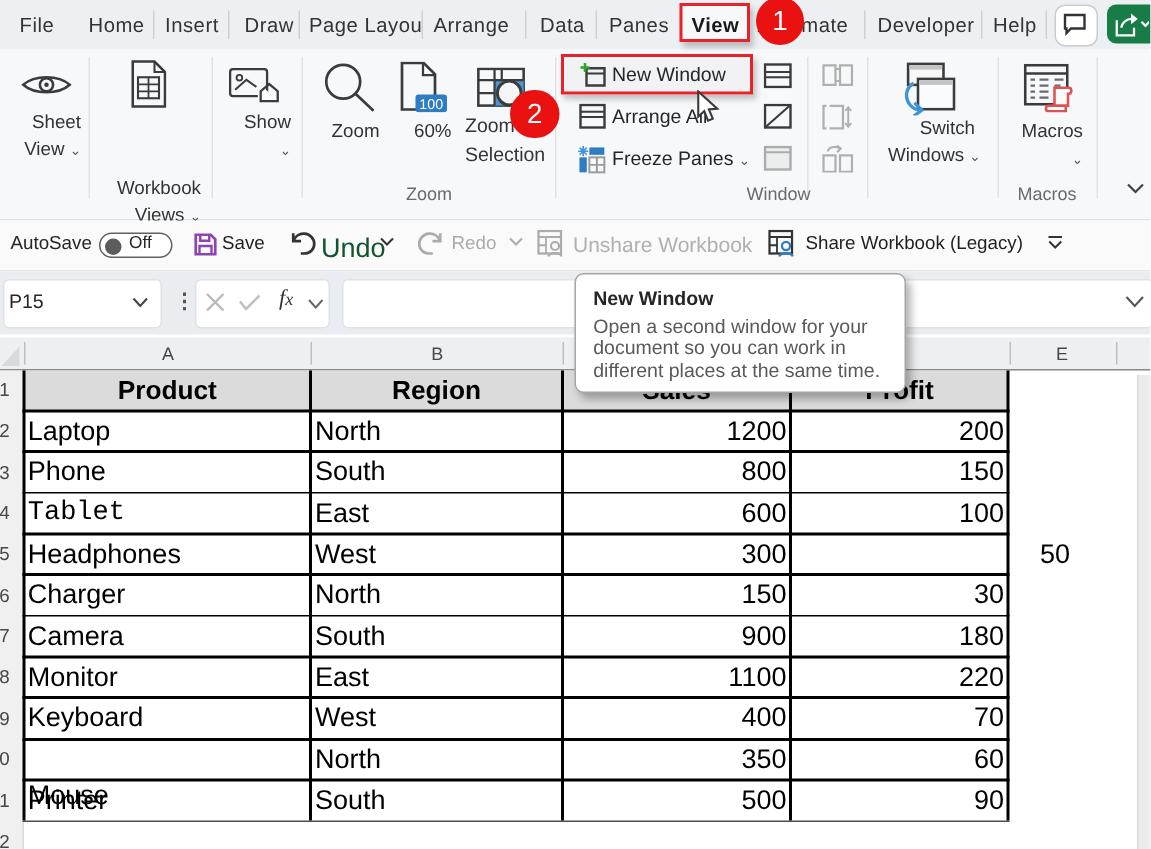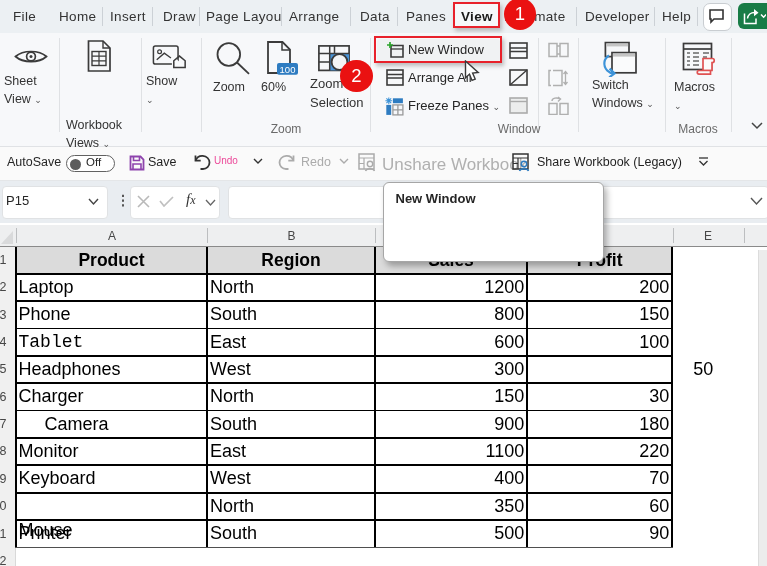--- a/index.html
+++ b/index.html
@@ -8,21 +8,21 @@
   .abs{position:absolute;}
   
   #tabrow{left:0;top:0;width:767px;height:33px;background:#ecf0f3;}
   #ribbon{left:0;top:33px;width:767px;height:113px;background:#f7f8fa;border-bottom:1px solid #e0e2e5;}
   #qat{left:0;top:147px;width:767px;height:33px;background:#fafafa;border-bottom:1px solid #e4e6e8;}
   #fbar{left:0;top:181px;width:767px;height:42px;background:#e9edf1;}
   .tab{top:8.5px;font-size:13.5px;letter-spacing:0.35px;color:#333;white-space:nowrap;}
   .tabsep{top:7px;width:1px;height:19px;background:#ccd1d6;}
   .grpsep{top:38px;width:1px;height:94px;background:#dfe1e4;}
   .grplabel{top:122px;font-size:12px;color:#6a6a6a;text-align:center;}
-  .biglabel{font-size:12.5px;color:#333;text-align:left;line-height:17.5px;white-space:nowrap;}
+  .biglabel{font-size:12.5px;color:#333;text-align:right;line-height:17.5px;white-space:nowrap;}
   .chev{font-size:9px;color:#555;}
   
   #colhdr{left:0;top:224.5px;width:767px;height:21.5px;background:#eeeff0;border-bottom:1.2px solid #8a8a8a;}
   .colcell{top:224.5px;height:21.5px;font-size:12px;color:#474747;text-align:center;line-height:23px;}
   .colsep{top:228px;width:1px;height:15px;background:#bcbec0;}
   .rowhdr{left:-20px;width:26.4px;height:27.35px;font-size:12.5px;color:#474747;text-align:right;line-height:27.35px;}
   .hline{left:15px;width:658.2px;height:1.8px;background:#000;margin-top:-0.9px;}
   .vline{top:247px;width:1.8px;height:300.3px;background:#000;}
   .gcell{font-size:18px;color:#000;height:25.5px;line-height:25.5px;white-space:nowrap;}
   .gnum{text-align:right;}
@@ -221,39 +221,39 @@
 <div class="abs" style="left:86px;top:156px;font-size:11.5px;color:#262626;">Off</div>
 <svg class="abs" style="left:129px;top:155px;" width="16" height="16" viewBox="0 0 16 16">
   <path d="M1.5 1.5h10l3 3v10H1.5z" fill="none" stroke="#8e44ad" stroke-width="1.8"></path>
   <path d="M4.5 1.5v4h6v-4M4 14.5V9h8v5.5" fill="none" stroke="#8e44ad" stroke-width="1.6"></path>
 </svg>
 <div class="abs" style="left:148px;top:155px;font-size:12.5px;color:#1f1f1f;">Save</div>
 <svg class="abs" style="left:193px;top:153px;" width="18" height="18" viewBox="0 0 18 18">
   <path d="M2.5 2.5v5.2h5.2" fill="none" stroke="#333" stroke-width="1.8"></path>
   <path d="M2.7 7.5C3.8 4.4 6.8 2.6 9.8 2.8c4 .3 6.7 3.3 6.7 6.8 0 3.6-2.9 6.4-6.5 6.4H7.5" fill="none" stroke="#333" stroke-width="1.8"></path>
 </svg>
-<div class="abs" style="left:214px;top:155px;font-size:10px;color:#ec4899;">Undo</div>
+<div class="abs" style="left:214px;top:155px;font-size:18px;color:#14532d;">Undo</div>
 <svg class="abs" style="left:253px;top:158px;" width="10" height="7" viewBox="0 0 10 7">
     <path d="M1 1l4 4 4-4" fill="none" stroke="#333" stroke-width="1.4"></path>
   </svg>
 <svg class="abs" style="left:278px;top:153px;" width="18" height="18" viewBox="0 0 18 18">
   <path d="M15.5 2.5v5.2h-5.2" fill="none" stroke="#ababab" stroke-width="1.8"></path>
   <path d="M15.3 7.5C14.2 4.4 11.2 2.6 8.2 2.8c-4 .3-6.7 3.3-6.7 6.8 0 3.6 2.9 6.4 6.5 6.4h2.5" fill="none" stroke="#ababab" stroke-width="1.8"></path>
 </svg>
 <div class="abs" style="left:301px;top:155px;font-size:12.5px;color:#ababab;">Redo</div>
 <svg class="abs" style="left:339px;top:158px;" width="10" height="7" viewBox="0 0 10 7">
     <path d="M1 1l4 4 4-4" fill="none" stroke="#ababab" stroke-width="1.4"></path>
   </svg>
 <svg class="abs" style="left:358px;top:153px;" width="19" height="19" viewBox="0 0 19 19">
   <rect x="1" y="1" width="15" height="15" fill="none" stroke="#ababab" stroke-width="1.5"></rect>
   <path d="M1 5h15M6 5v11M1 10.5h5" stroke="#ababab" stroke-width="1.2"></path>
   <circle cx="12" cy="11" r="2.7" fill="none" stroke="#ababab" stroke-width="1.4"></circle>
   <path d="M7.5 18c1-3 8-3 9 0" fill="none" stroke="#ababab" stroke-width="1.4"></path>
 </svg>
-<div class="abs" style="left:382px;top:155px;font-size:17px;color:#b0b0b0;">Unshare Workbook</div>
+<div class="abs" style="left:382px;top:155px;font-size:14px;color:#b0b0b0;">Unshare Workbook</div>
 <svg class="abs" style="left:512px;top:153px;" width="19" height="19" viewBox="0 0 19 19">
   <rect x="1" y="1" width="15" height="15" fill="none" stroke="#333" stroke-width="1.5"></rect>
   <path d="M1 5h15M6 5v11M1 10.5h5" stroke="#333" stroke-width="1.2"></path>
   <circle cx="12" cy="11" r="2.7" fill="none" stroke="#2e7cc1" stroke-width="1.5"></circle>
   <path d="M7.5 18c1-3 8-3 9 0" fill="none" stroke="#2e7cc1" stroke-width="1.5"></path>
 </svg>
 <div class="abs" style="left:537px;top:155px;font-size:12.5px;color:#1f1f1f;">Share Workbook (Legacy)</div>
 <svg class="abs" style="left:697px;top:157px;" width="13" height="9" viewBox="0 0 13 9">
   <path d="M2 1h9" stroke="#333" stroke-width="1.3"></path>
   <path d="M2.5 4l4 4 4-4" fill="none" stroke="#333" stroke-width="1.3"></path>
@@ -342,21 +342,21 @@
 <div class="abs gcell gnum" style="left:374px;top:329.60px;width:150.3px;">600</div>
 <div class="abs gcell gnum" style="left:528px;top:329.60px;width:141.3px;">100</div>
 <div class="abs gcell" style="left:18.5px;top:356.95px;">Headphones</div>
 <div class="abs gcell" style="left:210px;top:356.95px;">West</div>
 <div class="abs gcell gnum" style="left:374px;top:356.95px;width:150.3px;">300</div>
 <div class="abs gcell gnum" style="left:528px;top:356.95px;width:141.3px;padding-left:44px;">50</div>
 <div class="abs gcell" style="left:18.5px;top:384.30px;">Charger</div>
 <div class="abs gcell" style="left:210px;top:384.30px;">North</div>
 <div class="abs gcell gnum" style="left:374px;top:384.30px;width:150.3px;">150</div>
 <div class="abs gcell gnum" style="left:528px;top:384.30px;width:141.3px;">30</div>
-<div class="abs gcell" style="left:18.5px;top:411.65px;padding-left:26px;">Camera</div>
+<div class="abs gcell" style="left:18.5px;top:411.65px;">Camera</div>
 <div class="abs gcell" style="left:210px;top:411.65px;">South</div>
 <div class="abs gcell gnum" style="left:374px;top:411.65px;width:150.3px;">900</div>
 <div class="abs gcell gnum" style="left:528px;top:411.65px;width:141.3px;">180</div>
 <div class="abs gcell" style="left:18.5px;top:439.00px;">Monitor</div>
 <div class="abs gcell" style="left:210px;top:439.00px;">East</div>
 <div class="abs gcell gnum" style="left:374px;top:439.00px;width:150.3px;">1100</div>
 <div class="abs gcell gnum" style="left:528px;top:439.00px;width:141.3px;">220</div>
 <div class="abs gcell" style="left:18.5px;top:466.35px;">Keyboard</div>
 <div class="abs gcell" style="left:210px;top:466.35px;">West</div>
 <div class="abs gcell gnum" style="left:374px;top:466.35px;width:150.3px;">400</div>
@@ -373,17 +373,18 @@
 
 <div class="abs" style="left:757.5px;top:250px;width:9.5px;height:316px;background:#ececec;border-left:1px solid #dcdcdc;"></div>
 
 <div class="abs redbox" style="left:453px;top:1.5px;width:43px;height:22px;z-index:20;"></div>
 <div class="abs redcirc" style="left:503.7px;top:-2.3px;width:32.6px;height:32.6px;z-index:21;">1</div>
 <div class="abs redbox" style="left:373.5px;top:35.5px;width:124.5px;height:23.5px;z-index:20;"></div>
 <div class="abs redcirc" style="left:340.2px;top:59.7px;width:32.6px;height:32.6px;z-index:21;">2</div>
 
 <div class="abs" id="tip">
   <div class="t">New Window</div>
+  <div class="b">Open a second window for your<br>document so you can work in<br>different places at the same time.</div>
 </div>
 
 <svg class="abs" style="left:464px;top:59.5px;z-index:40;" width="17" height="24" viewBox="0 0 17 24">
   <path d="M1.5 1v16.8l4-3.7 2.5 6.3 3.2-1.3-2.6-6.1 5.6-.6z" fill="#fff" stroke="#3a3a3a" stroke-width="1.4"></path>
 </svg>
 
 </body></html>

